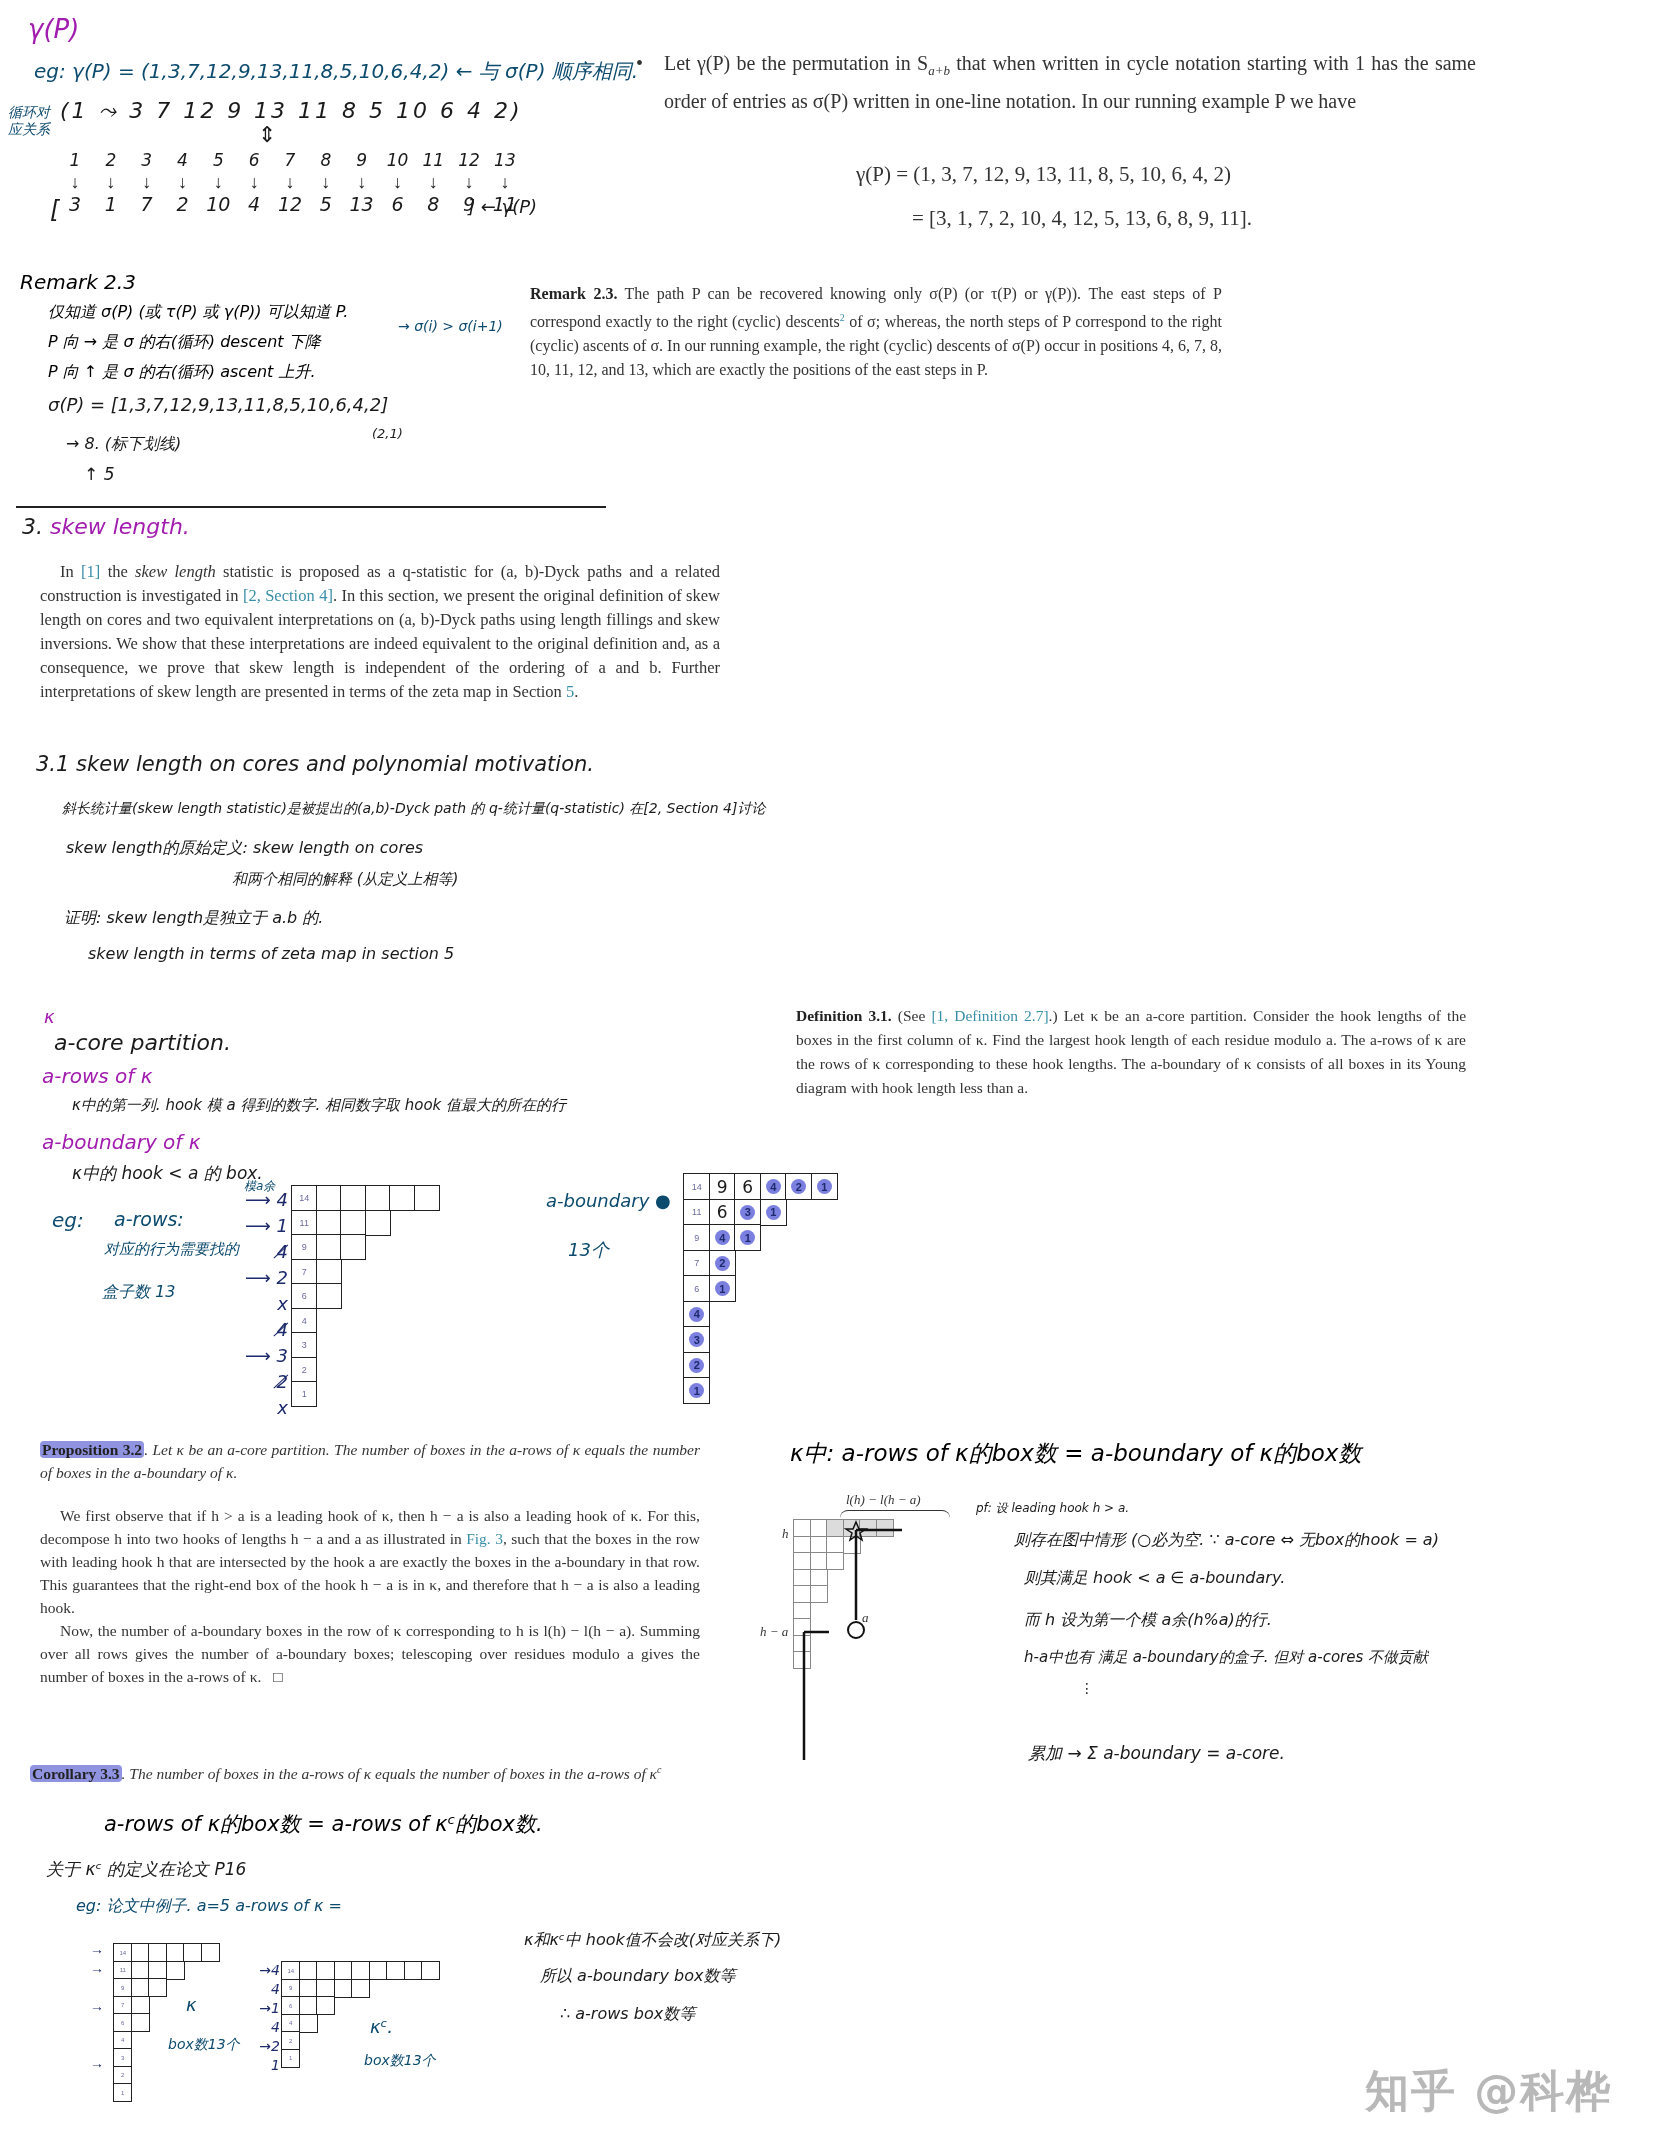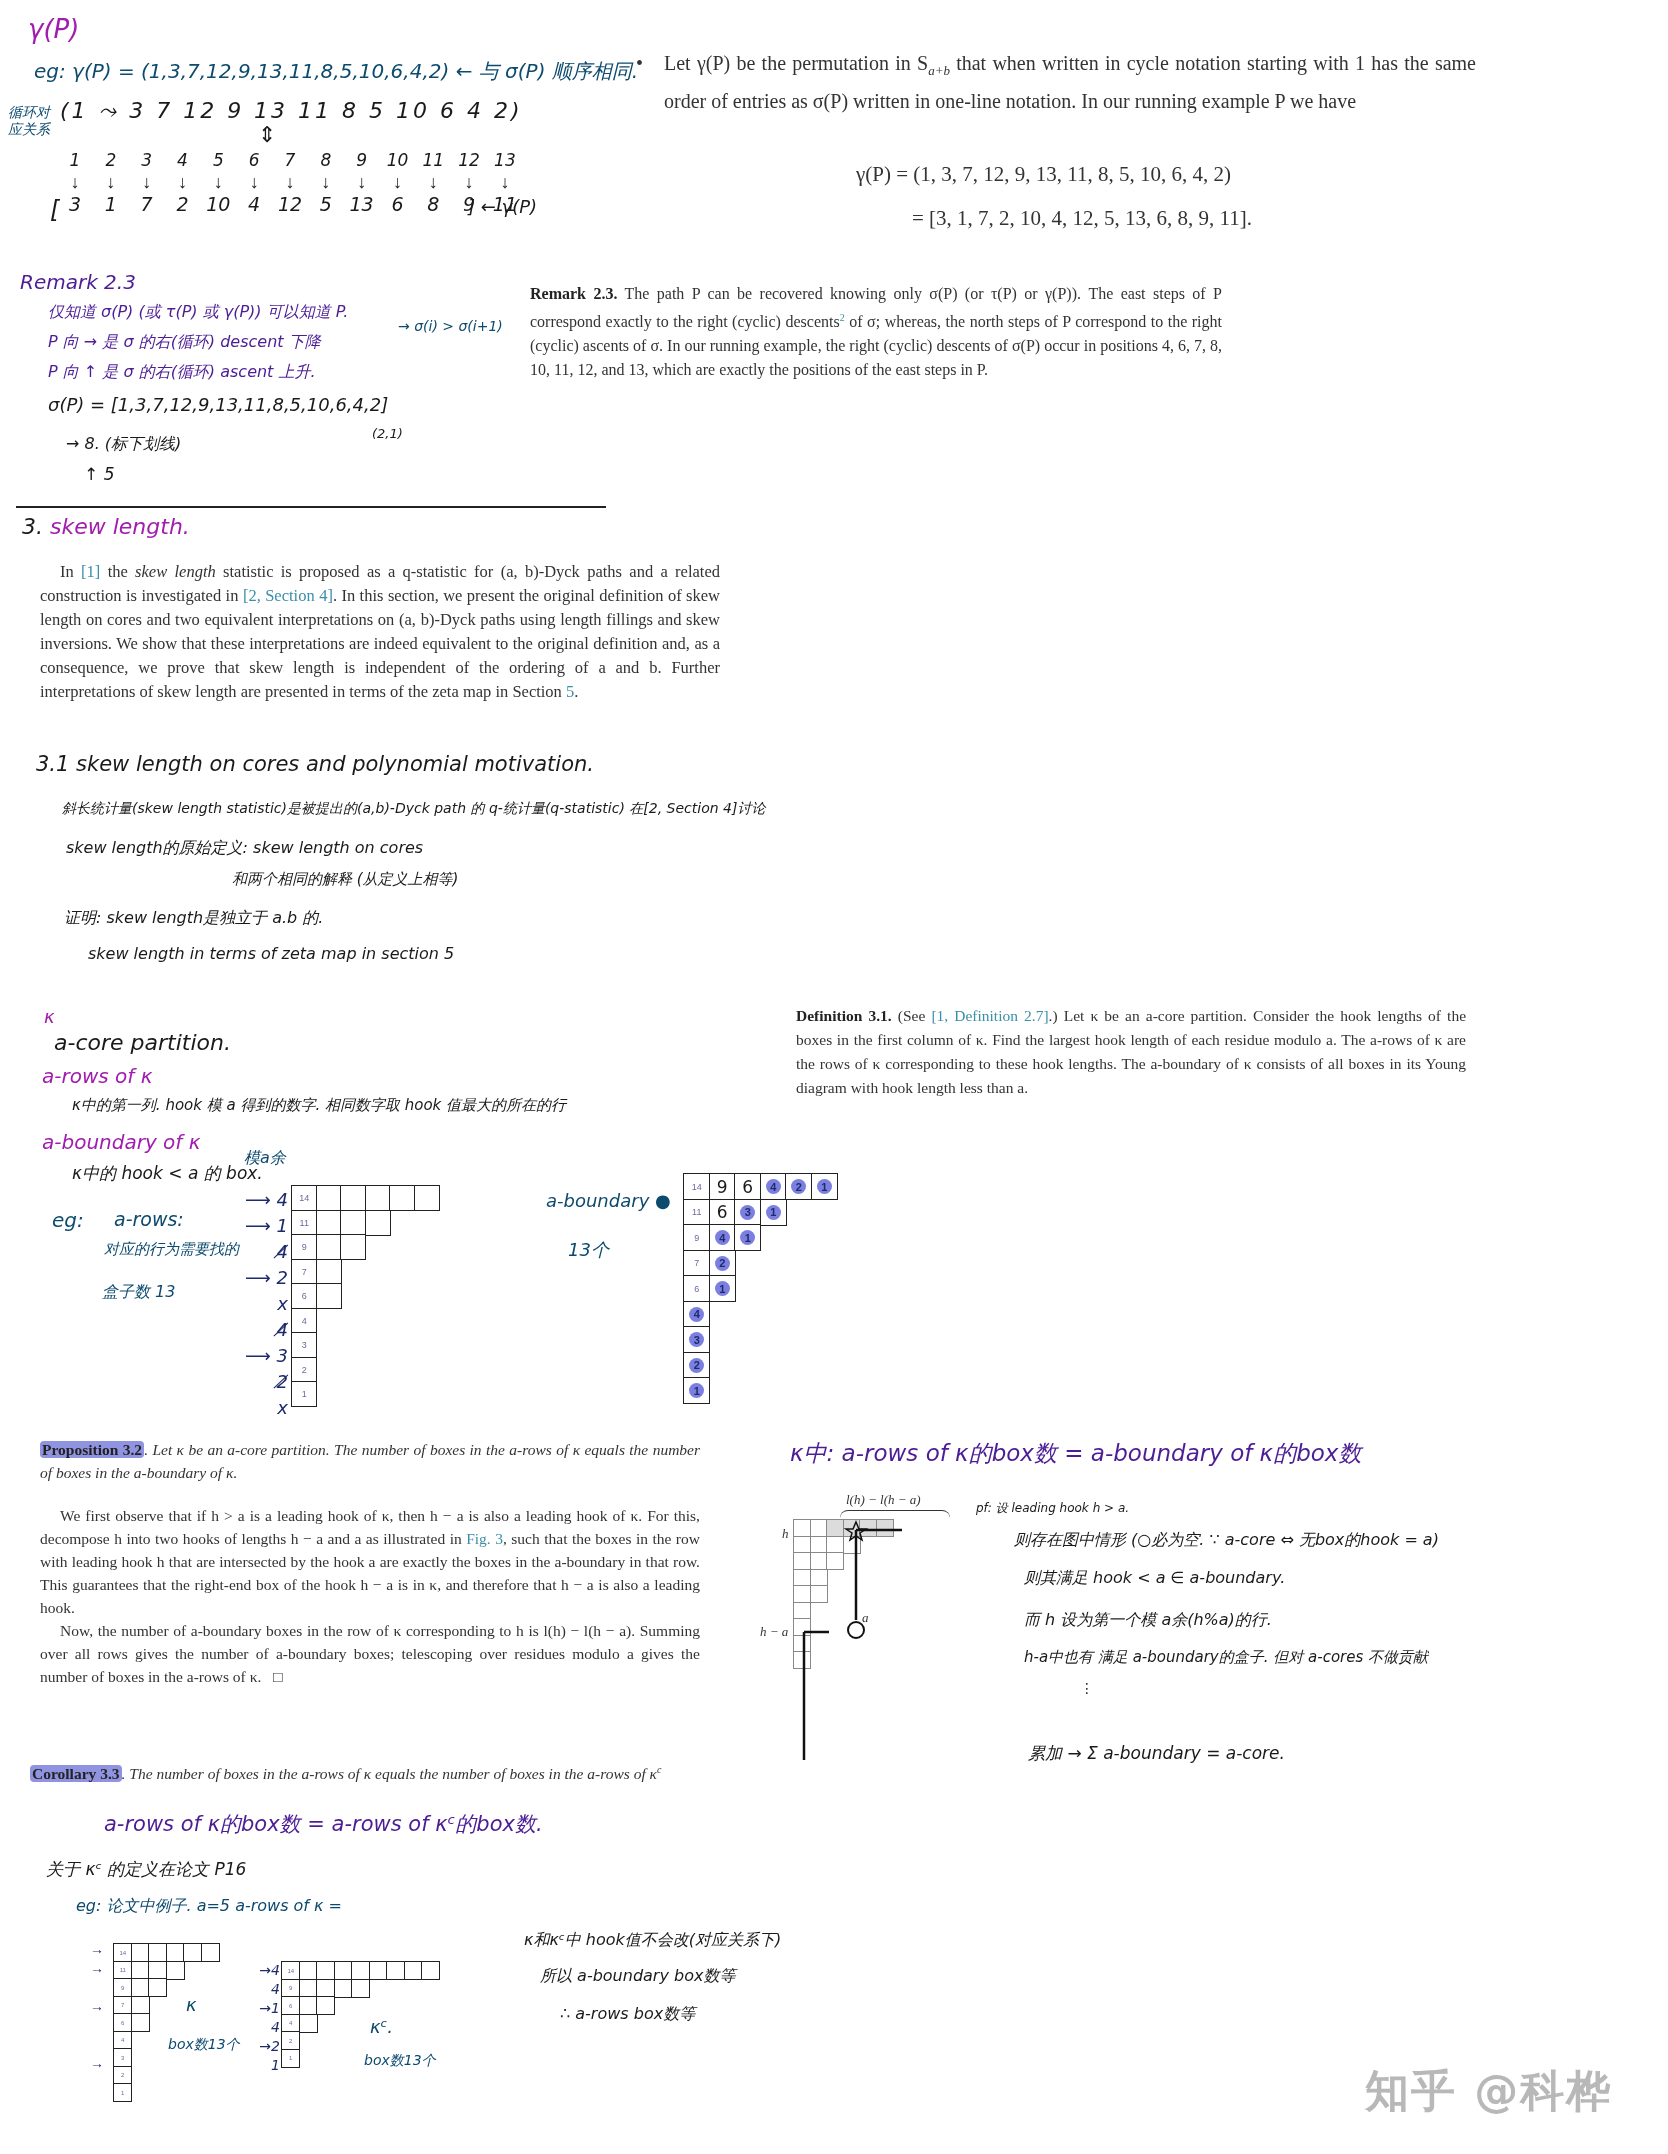--- a/index.html
+++ b/index.html
@@ -2,21 +2,21 @@
 <html><head>
 <meta charset="utf-8">
 <style>
   html,body{margin:0;padding:0;background:#ffffff;}
   body{width:1668px;height:2154px;position:relative;overflow:hidden;font-family:"Liberation Serif","DejaVu Serif",serif;color:#222;}
   .abs{position:absolute;}
   .hw{font-family:"DejaVu Sans","Liberation Sans",sans-serif;font-style:italic;}
   .hw-blue{color:#a21caf;}
   .hw-navy{color:#0c4a6e;}
   .hw-black{color:#1a1a1a;}
-  .hw-purple{color:#4c1d95;}
+  .hw-purple{color:#000000;}
   .serif{font-family:"Liberation Serif","DejaVu Serif",serif;color:#333;}
   .para{font-size:17px;line-height:24px;text-align:justify;}
   .link{color:#3a8fa8;}
   .bold{font-weight:bold;color:#222;}
   .ital{font-style:italic;}
   .hl{background:#8f93e0;border-radius:4px;padding:0 2px;}
   .hr{position:absolute;left:16px;top:506px;width:590px;height:2px;background:#222;}
   
   .yd{position:absolute;}
   .yd .row{display:flex;}
@@ -131,21 +131,21 @@
 <div class="abs hw hw-blue" style="left:44px;top:1006px;font-size:18px;">κ</div>
 <div class="abs hw hw-black" style="left:54px;top:1030px;font-size:22px;white-space:nowrap;">a-core partition.</div>
 <div class="abs hw hw-blue" style="left:42px;top:1064px;font-size:20px;white-space:nowrap;">a-rows of κ</div>
 <div class="abs hw hw-black" style="left:72px;top:1096px;font-size:15px;white-space:nowrap;">κ中的第一列.  hook 模 a 得到的数字. 相同数字取 hook 值最大的所在的行</div>
 <div class="abs hw hw-blue" style="left:42px;top:1130px;font-size:20px;white-space:nowrap;">a-boundary of κ</div>
 <div class="abs hw hw-black" style="left:72px;top:1162px;font-size:17px;white-space:nowrap;">κ中的 hook &lt; a 的 box.</div>
 <div class="abs hw hw-navy" style="left:52px;top:1208px;font-size:20px;">eg:</div>
 <div class="abs hw hw-navy" style="left:114px;top:1208px;font-size:19px;">a-rows:</div>
 <div class="abs hw hw-navy" style="left:104px;top:1240px;font-size:15px;white-space:nowrap;">对应的行为需要找的</div>
 <div class="abs hw hw-navy" style="left:102px;top:1282px;font-size:16px;white-space:nowrap;">盒子数 13</div>
-<div class="abs hw hw-navy" style="left:244px;top:1148px;font-size:16px;white-space:nowrap;">模a余</div>
+<div class="abs hw hw-navy" style="left:244px;top:1178px;font-size:12px;white-space:nowrap;">模a余</div>
 <div class="abs" style="left: 196px; top: 1186px; width: 92px;" id="mod-col">
     <div style="height: 26px; display: flex; align-items: center; justify-content: flex-end; font-family: &quot;DejaVu Sans&quot;, sans-serif; font-style: italic; font-size: 18px; color: rgb(29, 42, 107);">⟶ 4</div>
     <div style="height: 26px; display: flex; align-items: center; justify-content: flex-end; font-family: &quot;DejaVu Sans&quot;, sans-serif; font-style: italic; font-size: 18px; color: rgb(29, 42, 107);">⟶ 1</div>
     <div style="height: 26px; display: flex; align-items: center; justify-content: flex-end; font-family: &quot;DejaVu Sans&quot;, sans-serif; font-style: italic; font-size: 18px; color: rgb(29, 42, 107);">4̸</div>
     <div style="height: 26px; display: flex; align-items: center; justify-content: flex-end; font-family: &quot;DejaVu Sans&quot;, sans-serif; font-style: italic; font-size: 18px; color: rgb(29, 42, 107);">⟶ 2</div>
     <div style="height: 26px; display: flex; align-items: center; justify-content: flex-end; font-family: &quot;DejaVu Sans&quot;, sans-serif; font-style: italic; font-size: 18px; color: rgb(29, 42, 107);">x</div>
     <div style="height: 26px; display: flex; align-items: center; justify-content: flex-end; font-family: &quot;DejaVu Sans&quot;, sans-serif; font-style: italic; font-size: 18px; color: rgb(29, 42, 107);">4̸</div>
     <div style="height: 26px; display: flex; align-items: center; justify-content: flex-end; font-family: &quot;DejaVu Sans&quot;, sans-serif; font-style: italic; font-size: 18px; color: rgb(29, 42, 107);">⟶ 3</div>
     <div style="height: 26px; display: flex; align-items: center; justify-content: flex-end; font-family: &quot;DejaVu Sans&quot;, sans-serif; font-style: italic; font-size: 18px; color: rgb(29, 42, 107);">2̸</div>
     <div style="height: 26px; display: flex; align-items: center; justify-content: flex-end; font-family: &quot;DejaVu Sans&quot;, sans-serif; font-style: italic; font-size: 18px; color: rgb(29, 42, 107);">x</div>

